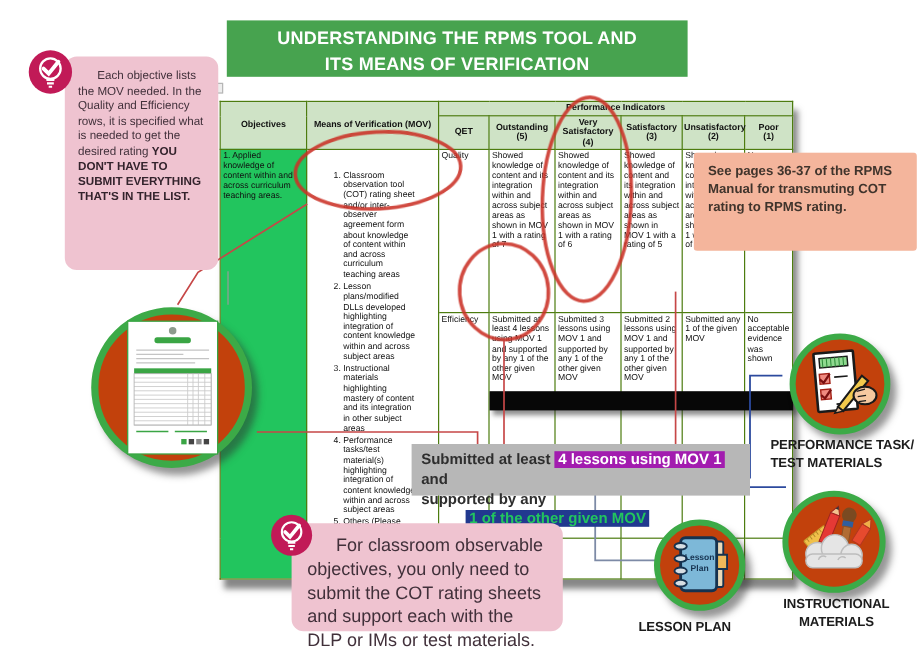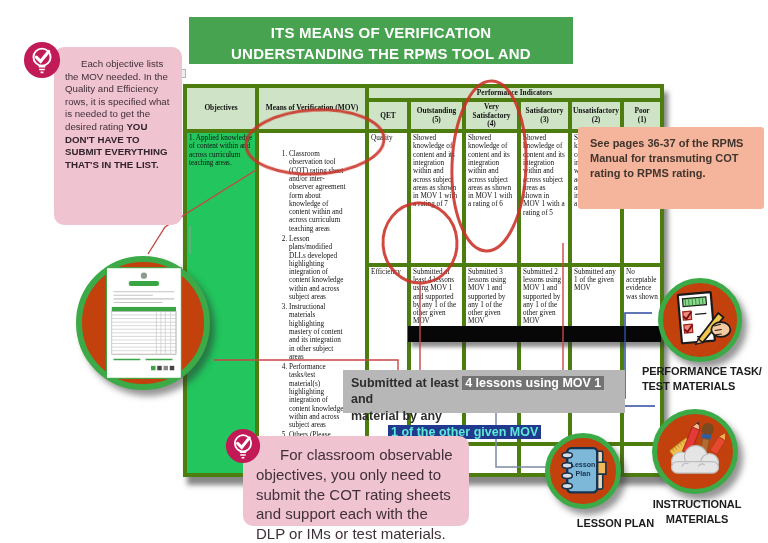--- a/index.html
+++ b/index.html
@@ -8,21 +8,21 @@
   .pre{white-space:pre-line;}
 
   
   .banner{position:absolute;left:189px;top:17px;width:384px;height:47px;background:#47a34f;
           color:#fff;font-weight:bold;font-size:15px;line-height:1.4;text-align:center;
           padding-top:5px;box-sizing:border-box;letter-spacing:.2px;z-index:4;}
 
   
   .rpms{position:absolute;left:183px;top:84px;width:477px;border-collapse:collapse;
         table-layout:fixed;z-index:1;box-shadow:4px 8px 5px rgba(70,70,70,.65);background:#fff;}
-  .rpms th,.rpms td{border:4px solid #4d7c0f;box-sizing:border-box;font-family:Liberation Serif, serif;}
+  .rpms th,.rpms td{border:1px solid #4d7c0f;box-sizing:border-box;}
   .rpms th{background:#cfe3c6;font-size:7.4px;font-weight:bold;text-align:center;
            vertical-align:middle;padding:1px;line-height:1.12;color:#111;}
   .rpms td{font-size:7.2px;line-height:1.15;padding:1px 2px;vertical-align:top;color:#111;}
   .rpms tr.h1{height:12px;} .rpms tr.h2{height:26px;}
   .rpms tr.rowq{height:83px;} .rpms tr.rowe{height:119px;} .rpms tr.rowt{height:21px;}
   .objcell{background:#22c55e;}
   .movcell ol{margin:16px;padding-left:12px;}
   .movcell li{margin-bottom:2px;}
 
   .black-bar{position:absolute;left:408px;top:326px;width:253px;height:16px;background:#070707;
@@ -45,50 +45,50 @@
 
   
   .orangenote{position:absolute;left:578px;top:127px;width:186px;height:82px;background:#f4b59c;
               border-radius:3px;padding:9px 8px 20px 12px;box-sizing:border-box;font-size:11px;
               font-weight:bold;line-height:1.35;color:#40342c;z-index:5;}
 
   
   .graybox{position:absolute;left:343px;top:370px;width:282px;height:43px;background:#b7b7b7;
            padding:5px 8px;box-sizing:border-box;z-index:4;font-size:12.5px;font-weight:bold;
            color:#2e2e2e;line-height:1.3;}
-  .hl-o{background:#737373;color:#fff;padding:0 3px;white-space:nowrap;}
-  .hl-b{background:#21398f;color:#5eead4;padding:0 3px;white-space:nowrap;margin-left:37px;}
+  .hl-o{background:#a21caf;color:#fff;padding:0 3px;white-space:nowrap;}
+  .hl-b{background:#21398f;color:#22c55e;padding:0 3px;white-space:nowrap;margin-left:37px;}
 
   
   .gcircle{position:absolute;border:5px solid #3caa47;border-radius:50%;background:#c2410c;
            box-sizing:border-box;z-index:4;box-shadow:5px 6px 6px rgba(45,45,45,.5);
            display:flex;align-items:center;justify-content:center;}
   .doc-circle{left:76px;top:256px;width:134px;height:134px;border-width:6px;}
   .perf-circle{left:658px;top:278px;width:84px;height:84px;}
   .instr-circle{left:652px;top:409px;width:86px;height:85px;}
   .lesson-circle{left:545px;top:433px;width:76px;height:76px;}
 
   .iconlabel{position:absolute;font-weight:bold;font-size:11px;color:#1c1c1c;line-height:1.35;
              z-index:4;letter-spacing:-.1px;}
   .lbl-perf{left:642px;top:364px;width:132px;text-align:left;}
   .lbl-instr{left:636px;top:497px;width:122px;text-align:center;}
-  .lbl-lesson{left:532px;top:516px;width:122px;text-align:right;}
+  .lbl-lesson{left:532px;top:516px;width:122px;text-align:left;}
 
   .mov-caption{position:absolute;left:57px;top:390px;width:182px;font-size:11px;color:#242424;
                line-height:1.33;z-index:4;}
   .bookt{font:bold 9px "Liberation Sans","DejaVu Sans",sans-serif;fill:#16324f;}
 </style>
 </head>
 <body>
 
 <div class="stage">
 
   <div class="banner">
+    <div>UNDERSTANDING THE RPMS TOOL AND</div>
     <div>ITS MEANS OF VERIFICATION</div>
-    <div>UNDERSTANDING THE RPMS TOOL AND</div>
   </div>
 
   <div class="corner-marker"></div>
 
   <table class="rpms">
     <colgroup>
       <col style="width:72px">
         <col style="width:110px">
         <col style="width:42px">
       <col style="width:55px">
@@ -187,21 +187,21 @@
       <path d="M14 17l4.5 4.5L27 11" stroke="#fff" stroke-width="3.4" fill="none" stroke-linecap="round"></path>
     </svg>
   </div>
 
   <div class="orangenote">
     <span>See pages 36-37 of the RPMS Manual for transmuting COT rating to RPMS rating.</span>
   </div>
 
   <div class="graybox">
     <div><span>Submitted at least </span><span class="hl-o">4 lessons using MOV 1</span><span> and</span></div>
-    <div><span>material by any </span><span class="hl-b">1 of the other given MOV</span></div>
+    <div><span>supported by any </span><span class="hl-b">1 of the other given MOV</span></div>
   </div>
 
   <div class="pinkbox pink-bottom">
     <span>For classroom observable objectives, you only need to submit the COT rating sheets and support each with the DLP or IMs or test materials. Non-classroom observable objectives have its own set of MOV, but the maximum number is 4 MOV.</span>
   </div>
   <div class="bulb" style="left:225px;top:428px">
     <svg width="36" height="36" viewBox="0 0 40 40">
       <circle cx="20" cy="20" r="19" fill="#c11a57"></circle>
       <circle cx="20" cy="17" r="9" fill="none" stroke="#fff" stroke-width="2"></circle>
       <path d="M16.5 27h7M17 30h6M18.5 33h3" stroke="#fff" stroke-width="1.8" fill="none"></path>

